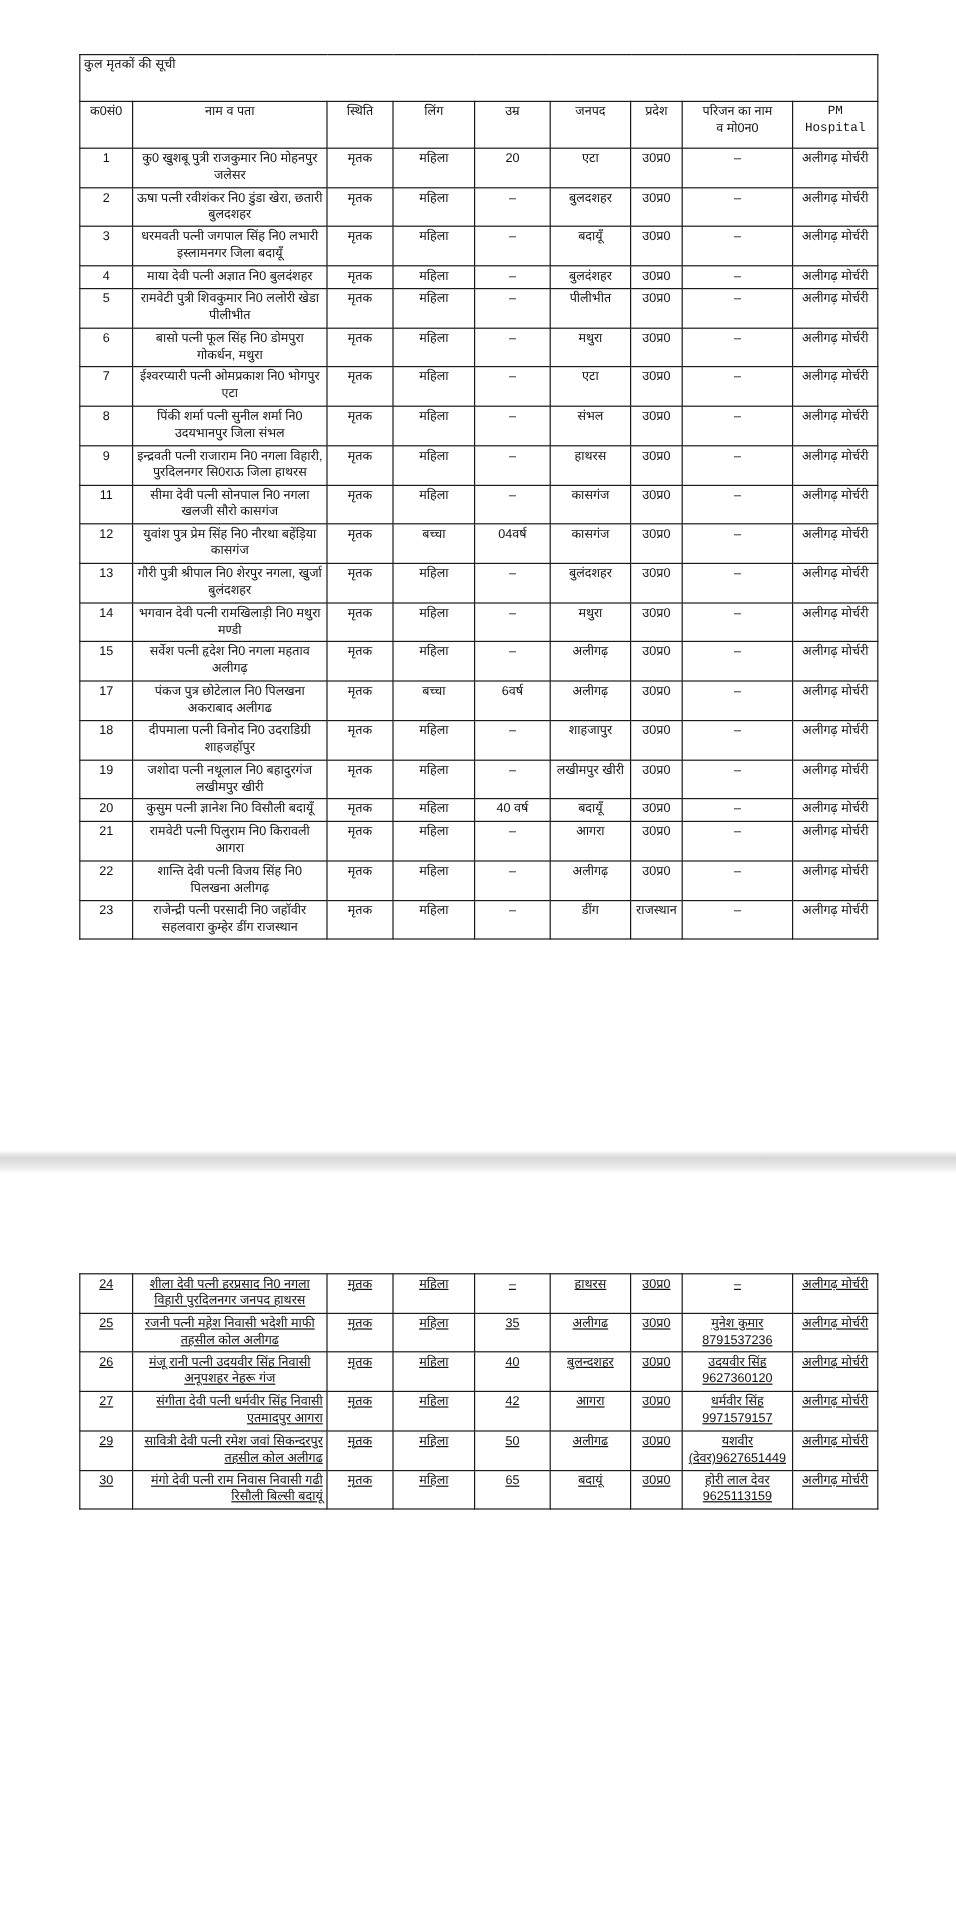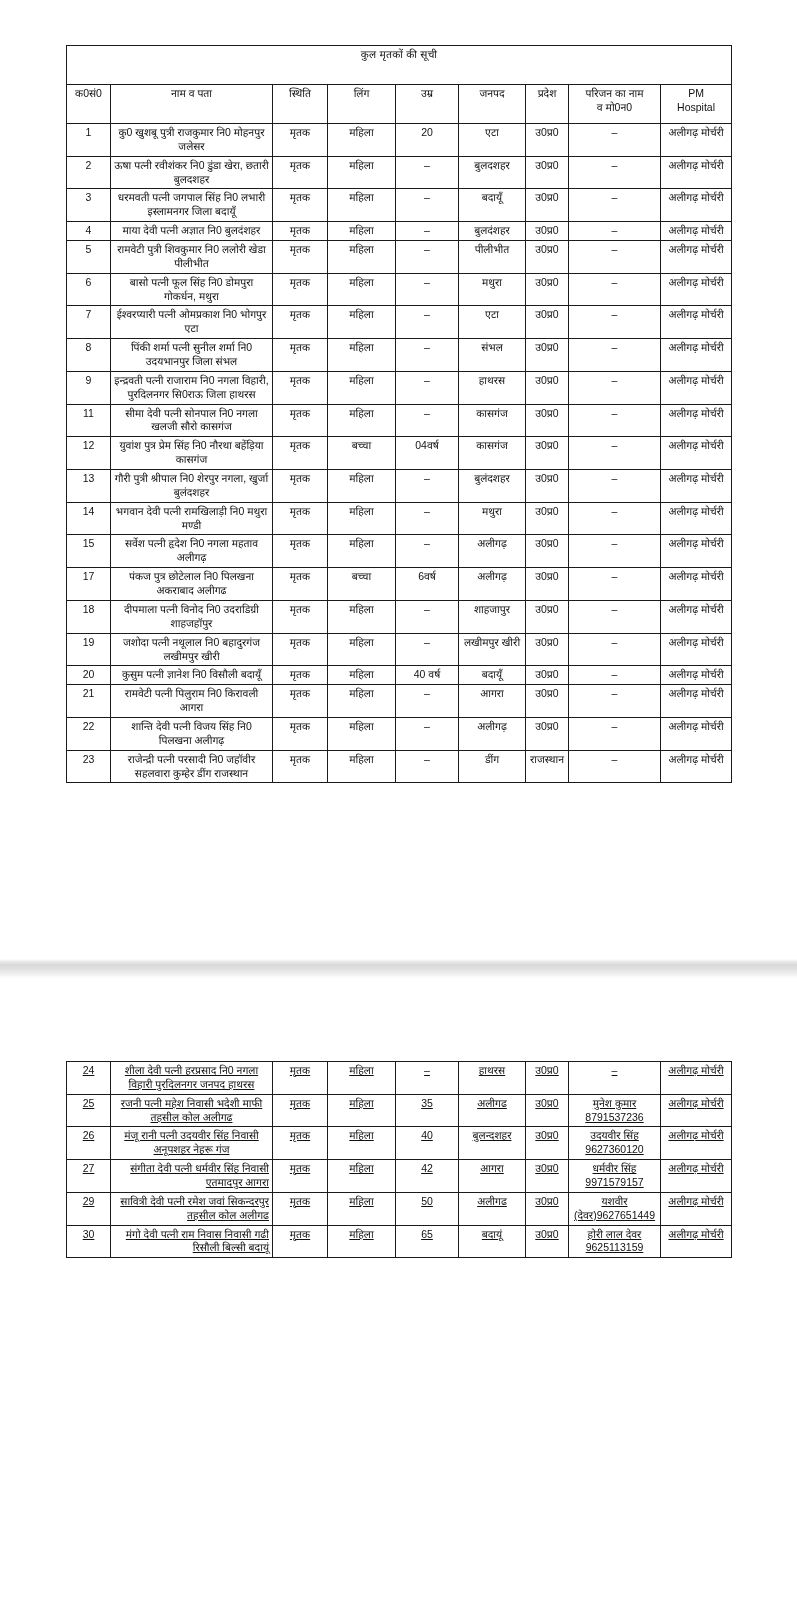--- a/index.html
+++ b/index.html
@@ -33,35 +33,35 @@
   table.deceased-table td,
   table.deceased-table th {
     border: 1.2px solid #1b1b1b;
     padding: 2px 3px;
     font-size: 10.5px;
     line-height: 1.32;
     vertical-align: top;
     font-weight: normal;
   }
   .title-cell {
-    text-align: center;
+    text-align: left;
     font-size: 15.5px;
     padding: 9px 4px 10px 4px;
     vertical-align: middle;
     letter-spacing: .2px;
   }
   thead td, thead th {
     text-align: center;
     vertical-align: middle;
     font-size: 11px;
     padding: 7px 2px 9px 2px;
     height: 34px;
   }
   .th-pm {
-    font-family: Liberation Sans, sans-serif;
+    font-family: Liberation Mono, monospace;
     font-weight: bold;
     font-size: 13px;
     line-height: 1.15;
   }
   
   col.c-sno   { width: 44px; }
   col.c-name  { width: 162px; }
   col.c-stat  { width: 55px; }
   col.c-gen   { width: 68px; }
   col.c-age   { width: 63px; }

